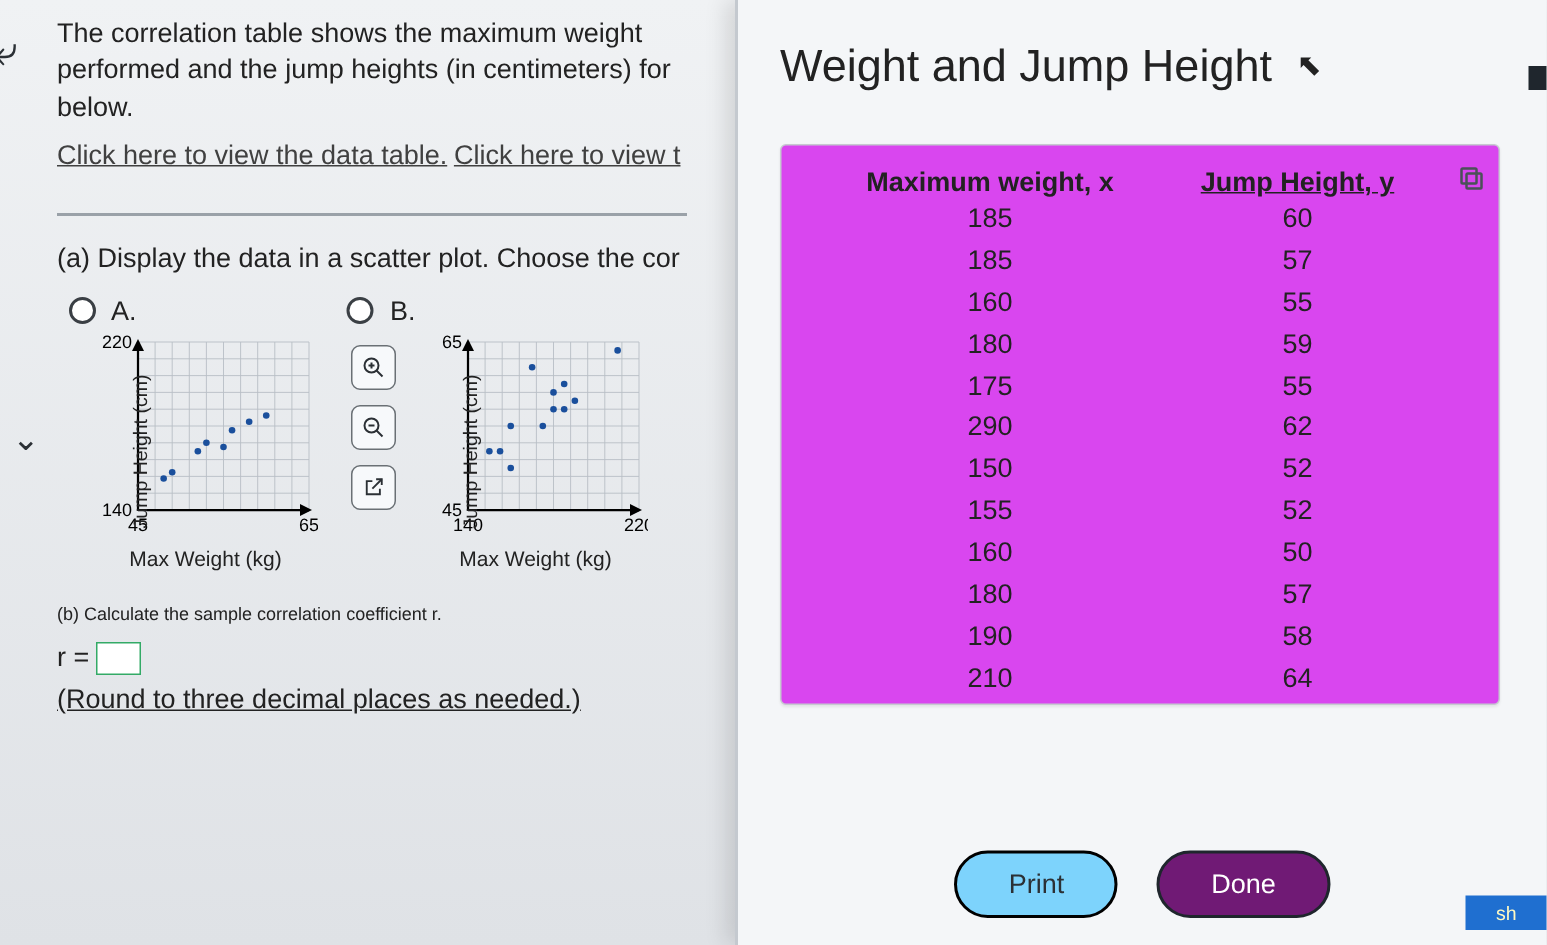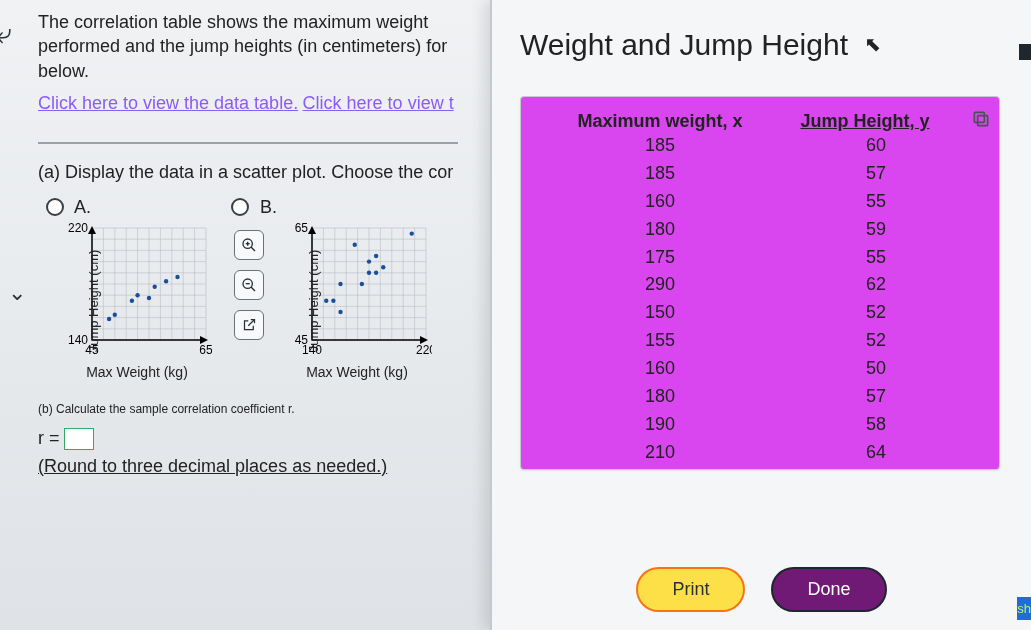--- a/index.html
+++ b/index.html
@@ -1,21 +1,21 @@
 <!DOCTYPE html>
 <html><head>
 <meta charset="utf-8">
 <style>
   * { box-sizing: border-box; margin: 0; padding: 0; }
   body { font-family: Arial, Helvetica, sans-serif; background: #e8ebee; width: 1031px; height: 630px; overflow: hidden; position: relative; color: #222; }
   .page-bg { position: absolute; inset: 0; background: linear-gradient(180deg,#f0f2f4,#dfe2e6); }
   .left-pane { position: absolute; left: 0; top: 0; width: 495px; height: 630px; padding: 0 8px 0 38px; }
   .prompt { margin-top: 10px; font-size: 18px; line-height: 1.35; }
   .links { margin-top: 10px; }
-  .links a, .link { color: #8b5cf6; text-decoration: underline; font-size: 18px; cursor: pointer; }
+  .links a, .link { color: #404040; text-decoration: underline; font-size: 18px; cursor: pointer; }
   .hr { border: 0; border-top: 2px solid #9aa1a8; margin: 28px 0 18px 0; width: 420px; }
   .qa { font-size: 18px; margin-bottom: 14px; }
   .opt-row { display: flex; gap: 140px; margin: 8px 0 4px 8px; font-size: 18px; align-items: center; }
   .radio { width: 18px; height: 18px; border: 2px solid #3a3f44; border-radius: 50%; display: inline-block; margin-right: 6px; vertical-align: -3px; background: #fff; }
   .charts-row { display: flex; gap: 18px; margin-top: 4px; }
   .chart-wrap { position: relative; }
   .chart-svg { display: block; }
   .axis-label-y { position: absolute; left: -14px; top: 50%; transform: translate(-6px,-50%) rotate(-90deg); font-size: 13px; white-space: nowrap; }
   .axis-label-x { text-align: center; font-size: 14px; margin-top: 2px; }
   .tool-col { display: flex; flex-direction: column; gap: 10px; margin: 8px 0 0 4px; }
@@ -27,29 +27,29 @@
   .left-arrow { position: absolute; left: -4px; top: 18px; font-size: 28px; color: #2b3035; }
   .left-caret { position: absolute; left: 8px; top: 280px; font-size: 22px; color: #2b3035; }
 
   .modal { position: absolute; left: 490px; top: 0; right: 0; bottom: 0; background: #f4f6f8; border-left: 2px solid #c4c9cf; box-shadow: -6px 0 14px rgba(0,0,0,.12); padding: 28px 14px 18px 28px; }
   .modal h2 { font-size: 30px; font-weight: 400; }
   .cursor { display:inline-block; margin-left:8px; font-size:20px; vertical-align:4px;}
   .table-card { margin-top: 34px; background: #d946ef; border: 1px solid #c6cad0; border-radius: 4px; padding: 14px 24px 2px 24px; width: 480px; box-shadow: 0 1px 2px rgba(0,0,0,.08); position: relative;}
   .thead { display: flex; font-weight: 700; font-size: 18px; }
   .thead .col1 { width: 230px; text-align: center; }
   .thead .col2 { width: 180px; text-align: center; text-decoration: underline; }
-  .trow { display: flex; font-size: 18px; line-height: 1.55; gap: 11px; }
+  .trow { display: flex; font-size: 18px; line-height: 1.55; }
   .trow .col1 { width: 230px; text-align: center; }
   .trow .col2 { width: 180px; text-align: center; }
   .copy-icon { position:absolute; right:8px; top:12px; width:20px; height:20px; color:#4a5157;}
   .modal-footer { position: absolute; bottom: 18px; left: 0; right: 0; display: flex; justify-content: center; gap: 26px; }
   .btn { padding: 10px 34px; border-radius: 26px; font-size: 18px; cursor: pointer; }
-  .btn-outline { background: #fde047; border: 2px solid #f97316; color: #2b3035; }
+  .btn-outline { background: #7dd3fc; border: 2px solid #000000; color: #2b3035; }
   .btn-filled { background: #701a75; border: 2px solid #1f262d; color: #fff; }
-  .side-tab { position:absolute; right:0; bottom:10px; background:#1f6fd0; color:#bef264; font-size:13px; padding:4px 0; }
+  .side-tab { position:absolute; right:0; bottom:10px; background:#1f6fd0; color:#fef9c3; font-size:13px; padding:4px 20px; }
   .bar-right { position:absolute; right:0; top:44px; width:12px; height:16px; background:#1f262d;}
   .tiny-dot { position:absolute; right:44px; top:114px; width:6px; height:6px; background:#222; border-radius:1px;}
 </style>
 </head>
 <body>
 <div class="page-bg"></div>
 
 <div class="left-pane">
   <span class="left-arrow">⤶</span>
   <span class="left-caret">⌄</span>

